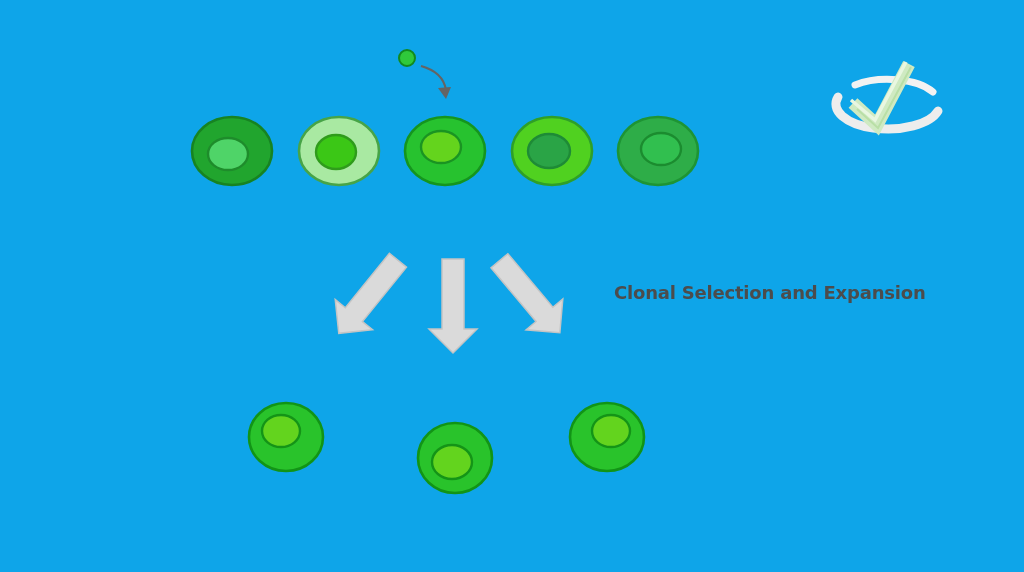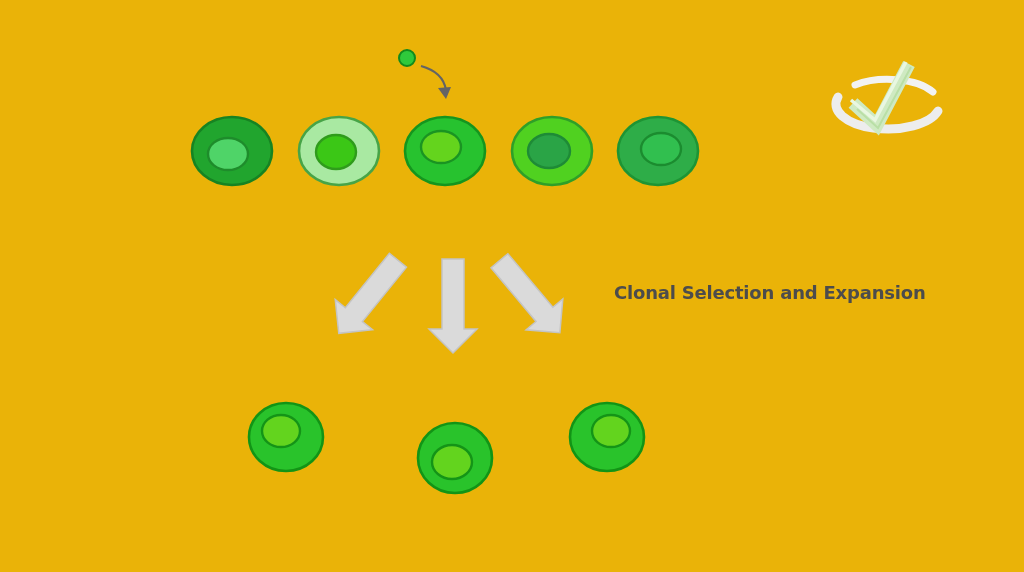--- a/index.html
+++ b/index.html
@@ -5,21 +5,21 @@
   html, body {
     margin: 0;
     padding: 0;
     background: #ffffff;
     font-family: "DejaVu Sans", "Liberation Sans", sans-serif;
   }
   #stage {
     position: relative;
     width: 1024px;
     height: 572px;
-    background: #eab308;
+    background: #0ea5e9;
     overflow: hidden;
   }
   svg { display: block; }
   .cell-body   { stroke-width: 2.6; }
   .cell-nucleus{ stroke-width: 2.4; }
   .diagram-label {
     font-family: "DejaVu Sans", "Liberation Sans", sans-serif;
     font-weight: 600;
     font-size: 18px;
     letter-spacing: -0.2px;

